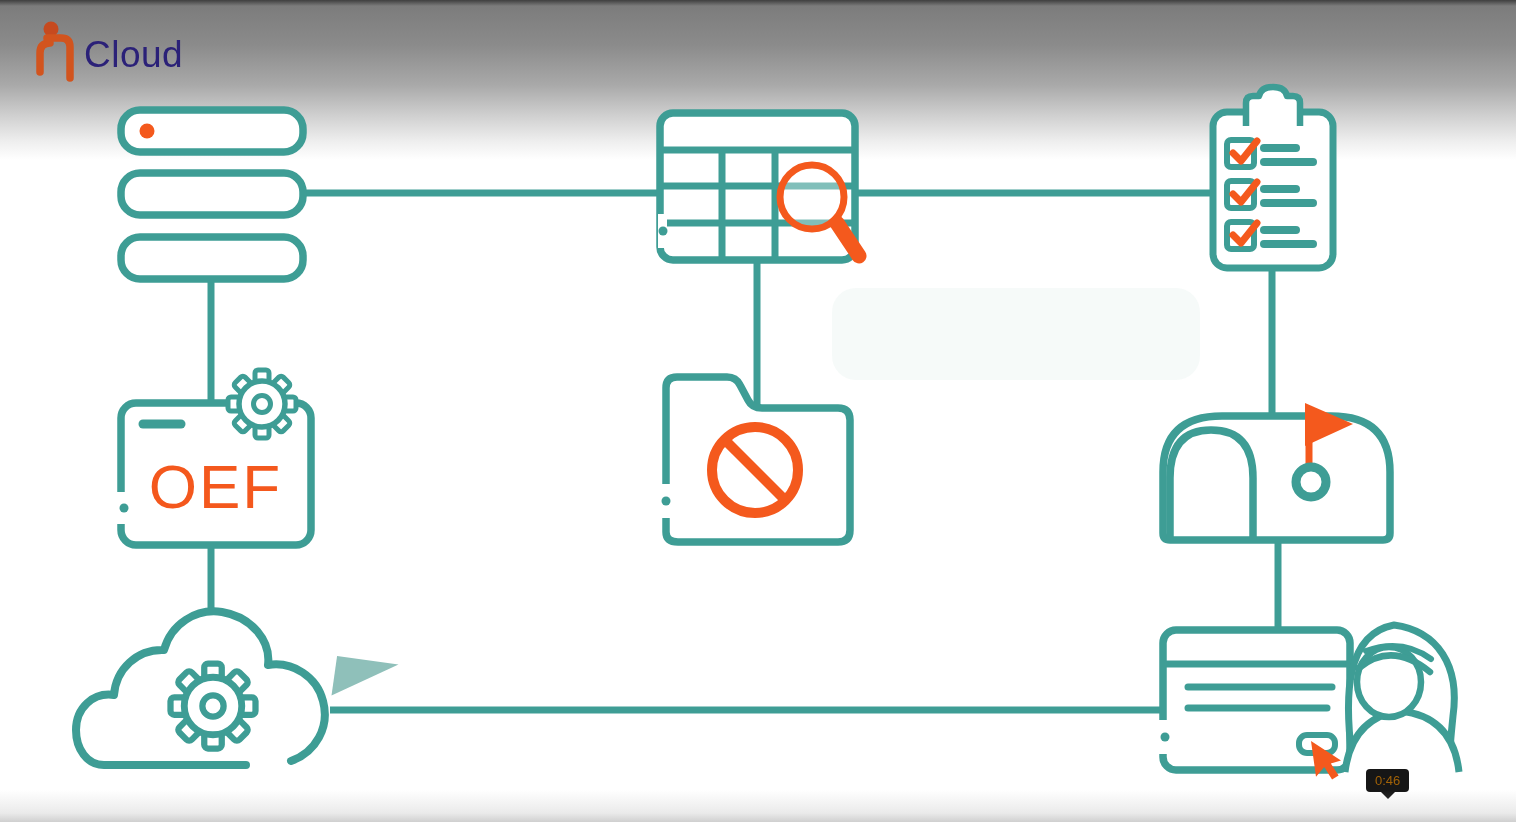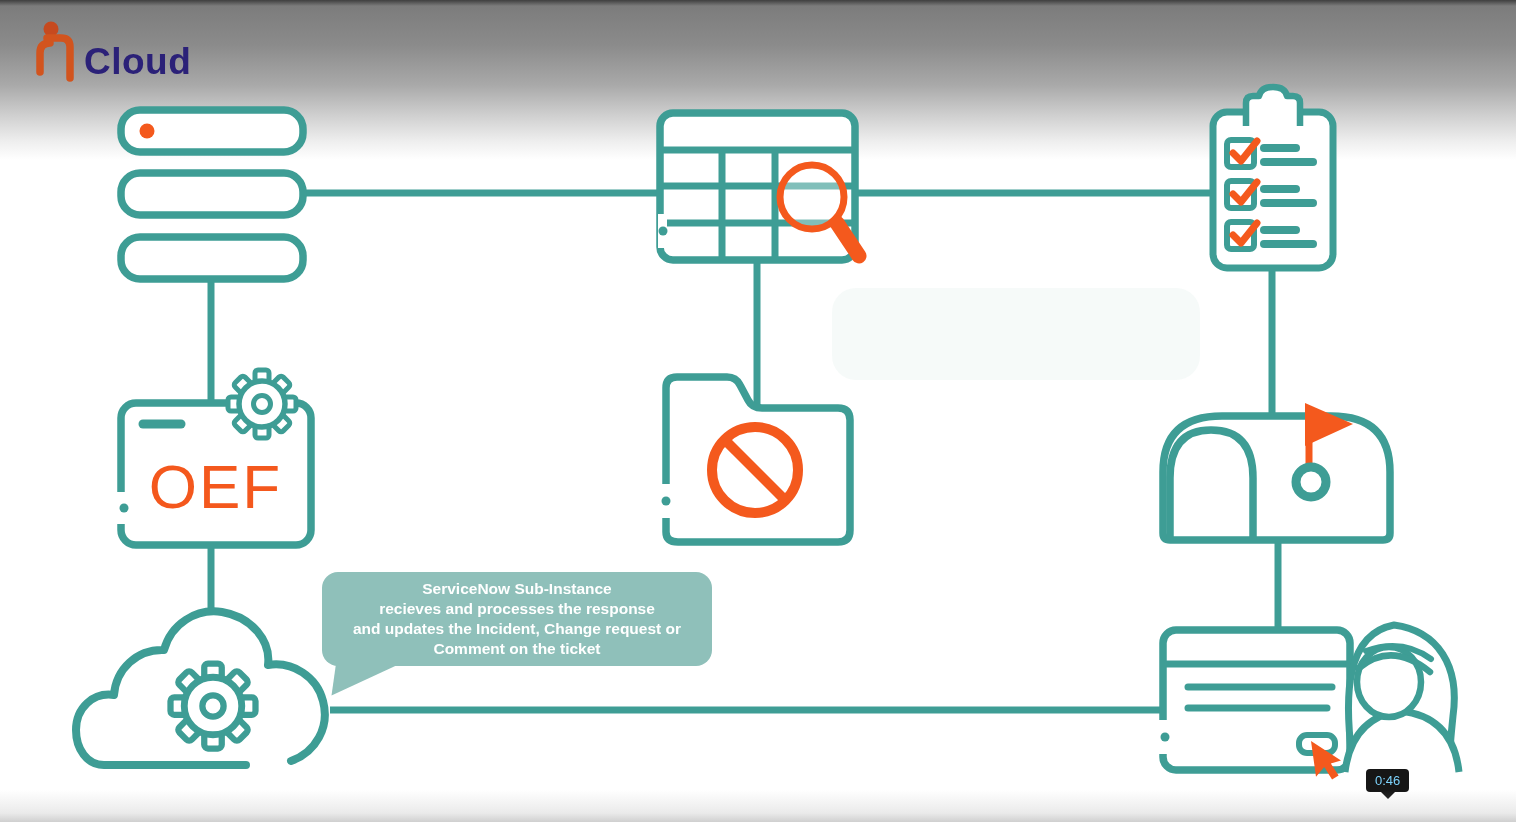--- a/index.html
+++ b/index.html
@@ -4,36 +4,36 @@
 <style>
   html,body{margin:0;padding:0;background:#000;}
   .stage{
     position:relative;width:1516px;height:822px;overflow:hidden;
     font-family:"Liberation Sans",sans-serif;
     background:linear-gradient(180deg,#3f3f3f 0px,#7c7c7c 6px,#8b8b8b 45px,#a9a9a9 85px,#cfcfcf 115px,#efefef 142px,#ffffff 160px,#ffffff 100%);
   }
   .diagram-svg{position:absolute;left:0;top:0;}
   
   .logo{position:absolute;left:30px;top:20px;display:flex;align-items:flex-end;}
-  .logo-text{font-size:37px;font-weight:700;color:#2b2178;letter-spacing:.5px;line-height:1;margin-left:2px;margin-bottom:2px;}
+  .logo-text{font-size:37px;font-weight:400;color:#2b2178;letter-spacing:.5px;line-height:1;margin-left:2px;margin-bottom:9px;}
   
   .oef-label{position:absolute;left:128px;top:451px;width:175px;text-align:center;
     font-size:62px;color:#f4581d;letter-spacing:2px;font-weight:500;}
   
   .bubble{position:absolute;left:322px;top:572px;width:390px;height:94px;background:#8fc0ba;
     border-radius:16px;color:#fff;font-weight:bold;font-size:15.5px;line-height:20px;
     display:flex;align-items:center;justify-content:center;text-align:center;white-space:pre-line;}
   .bubble-tail{position:absolute;left:334px;top:660px;width:0;height:0;
     border-style:solid;border-width:0 0 40px 62px;border-color:transparent transparent transparent #8fc0ba;
     transform:rotate(8deg);}
   
   .ghost{position:absolute;left:832px;top:288px;width:368px;height:92px;border-radius:24px;
     background:rgba(238,245,244,0.55);}
   
-  .time-tooltip{position:absolute;left:1366px;top:769px;background:#161616;color:#7dd3fc;
+  .time-tooltip{position:absolute;left:1366px;top:769px;background:#161616;color:#a16207;
     font-size:13px;padding:4px 9px;border-radius:4px;}
   .time-tooltip:after{content:"";position:absolute;left:50%;bottom:-7px;margin-left:-7px;
     border:7px solid transparent;border-top-color:#161616;border-bottom:0;}
   .timeline-marker{position:absolute;left:1373px;top:800px;width:26px;height:22px;
     border:3px solid #ffffff;background:transparent;}
   .timeline-marker .dot{position:absolute;left:50%;top:14px;width:16px;height:16px;margin-left:-8px;
     border-radius:50%;background:#ffffff;}
   .bottom-fade{position:absolute;left:0;bottom:0;width:100%;height:32px;
     background:linear-gradient(180deg,rgba(190,190,190,0) 0%,rgba(180,180,180,.28) 72%,rgba(160,160,160,.5) 100%);}
 </style>
@@ -176,24 +176,20 @@
       <path d="M40,58 L40,27 Q40,18 31,18 L17,18" fill="none" stroke="#d2541e" stroke-width="7.5" stroke-linecap="round"></path>
     </svg>
     <div class="logo-text">Cloud</div>
   </div>
 
   <div class="oef-label">OEF</div>
 
   <div class="ghost"></div>
 
   <div class="bubble-tail"></div>
-  <div class="bubble">ServiceNow Sub-Instance
-recieves and processes the response
-and updates the Incident, Change request or
-Comment on the ticket</div>
 
   <div class="time-tooltip">0:46</div>
   <div class="timeline-marker">
     <div class="dot"></div>
   </div>
   <div class="bottom-fade"></div>
 
 </div>
 
 </body></html>

